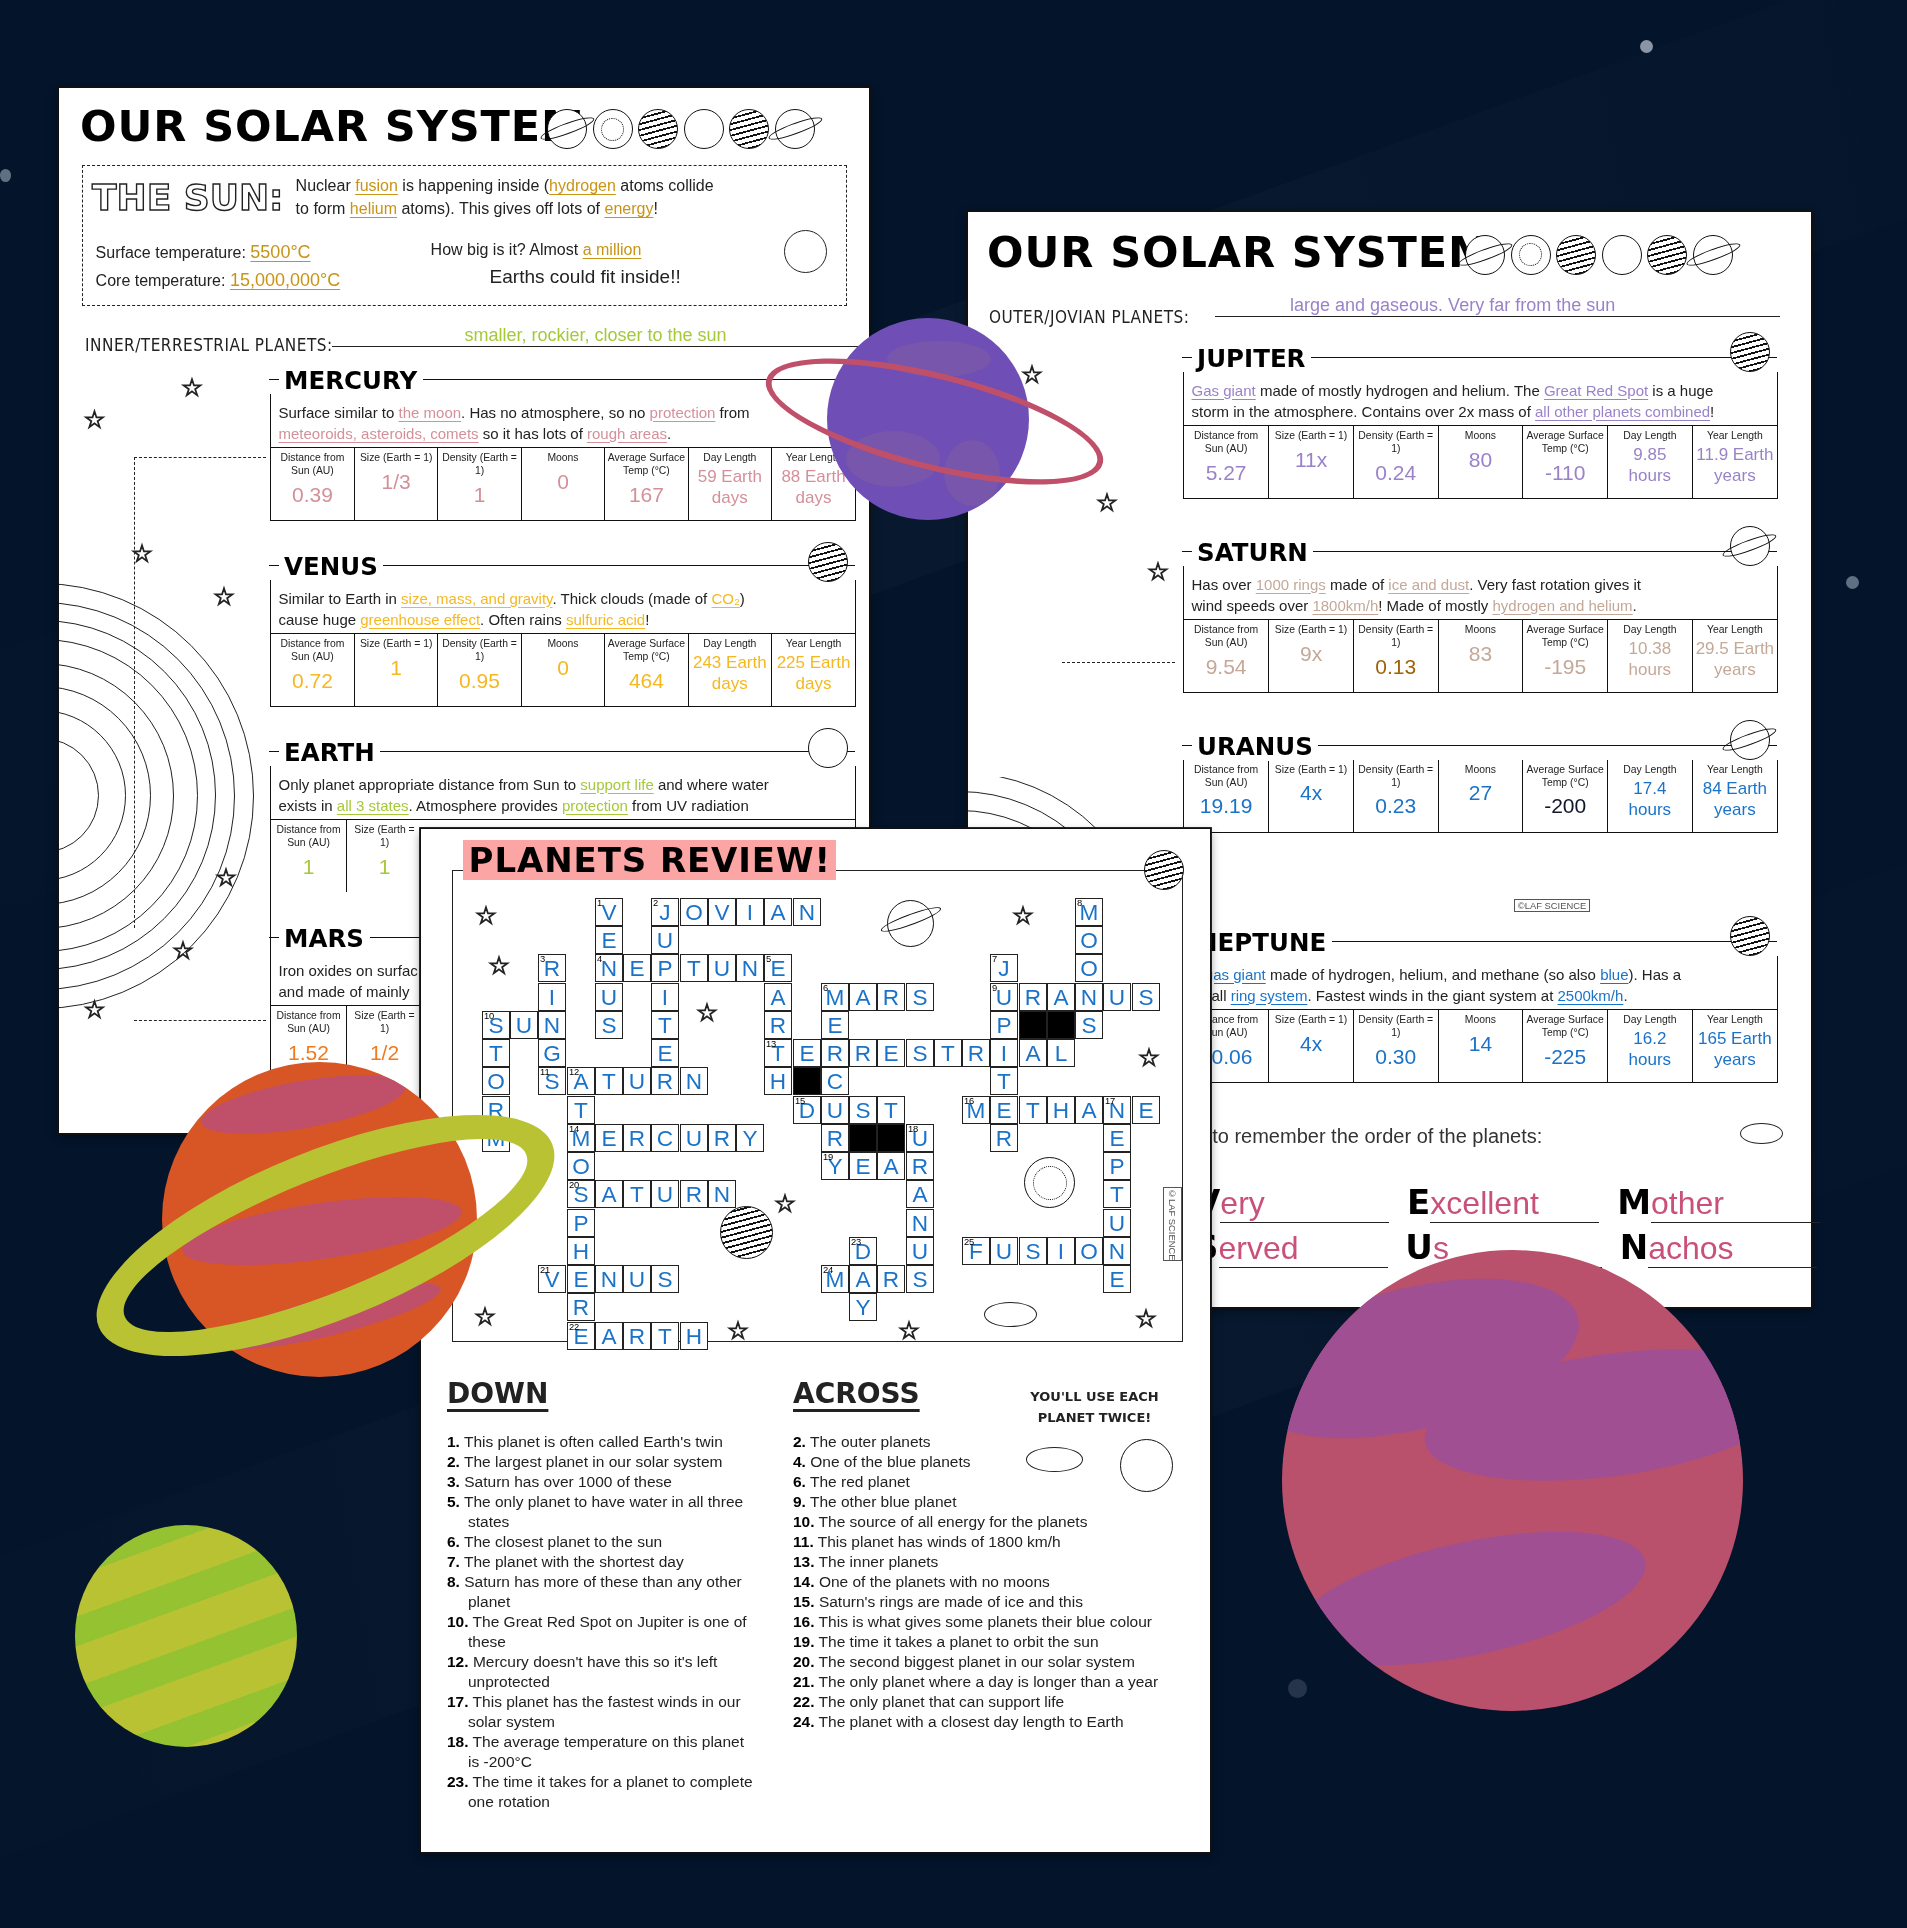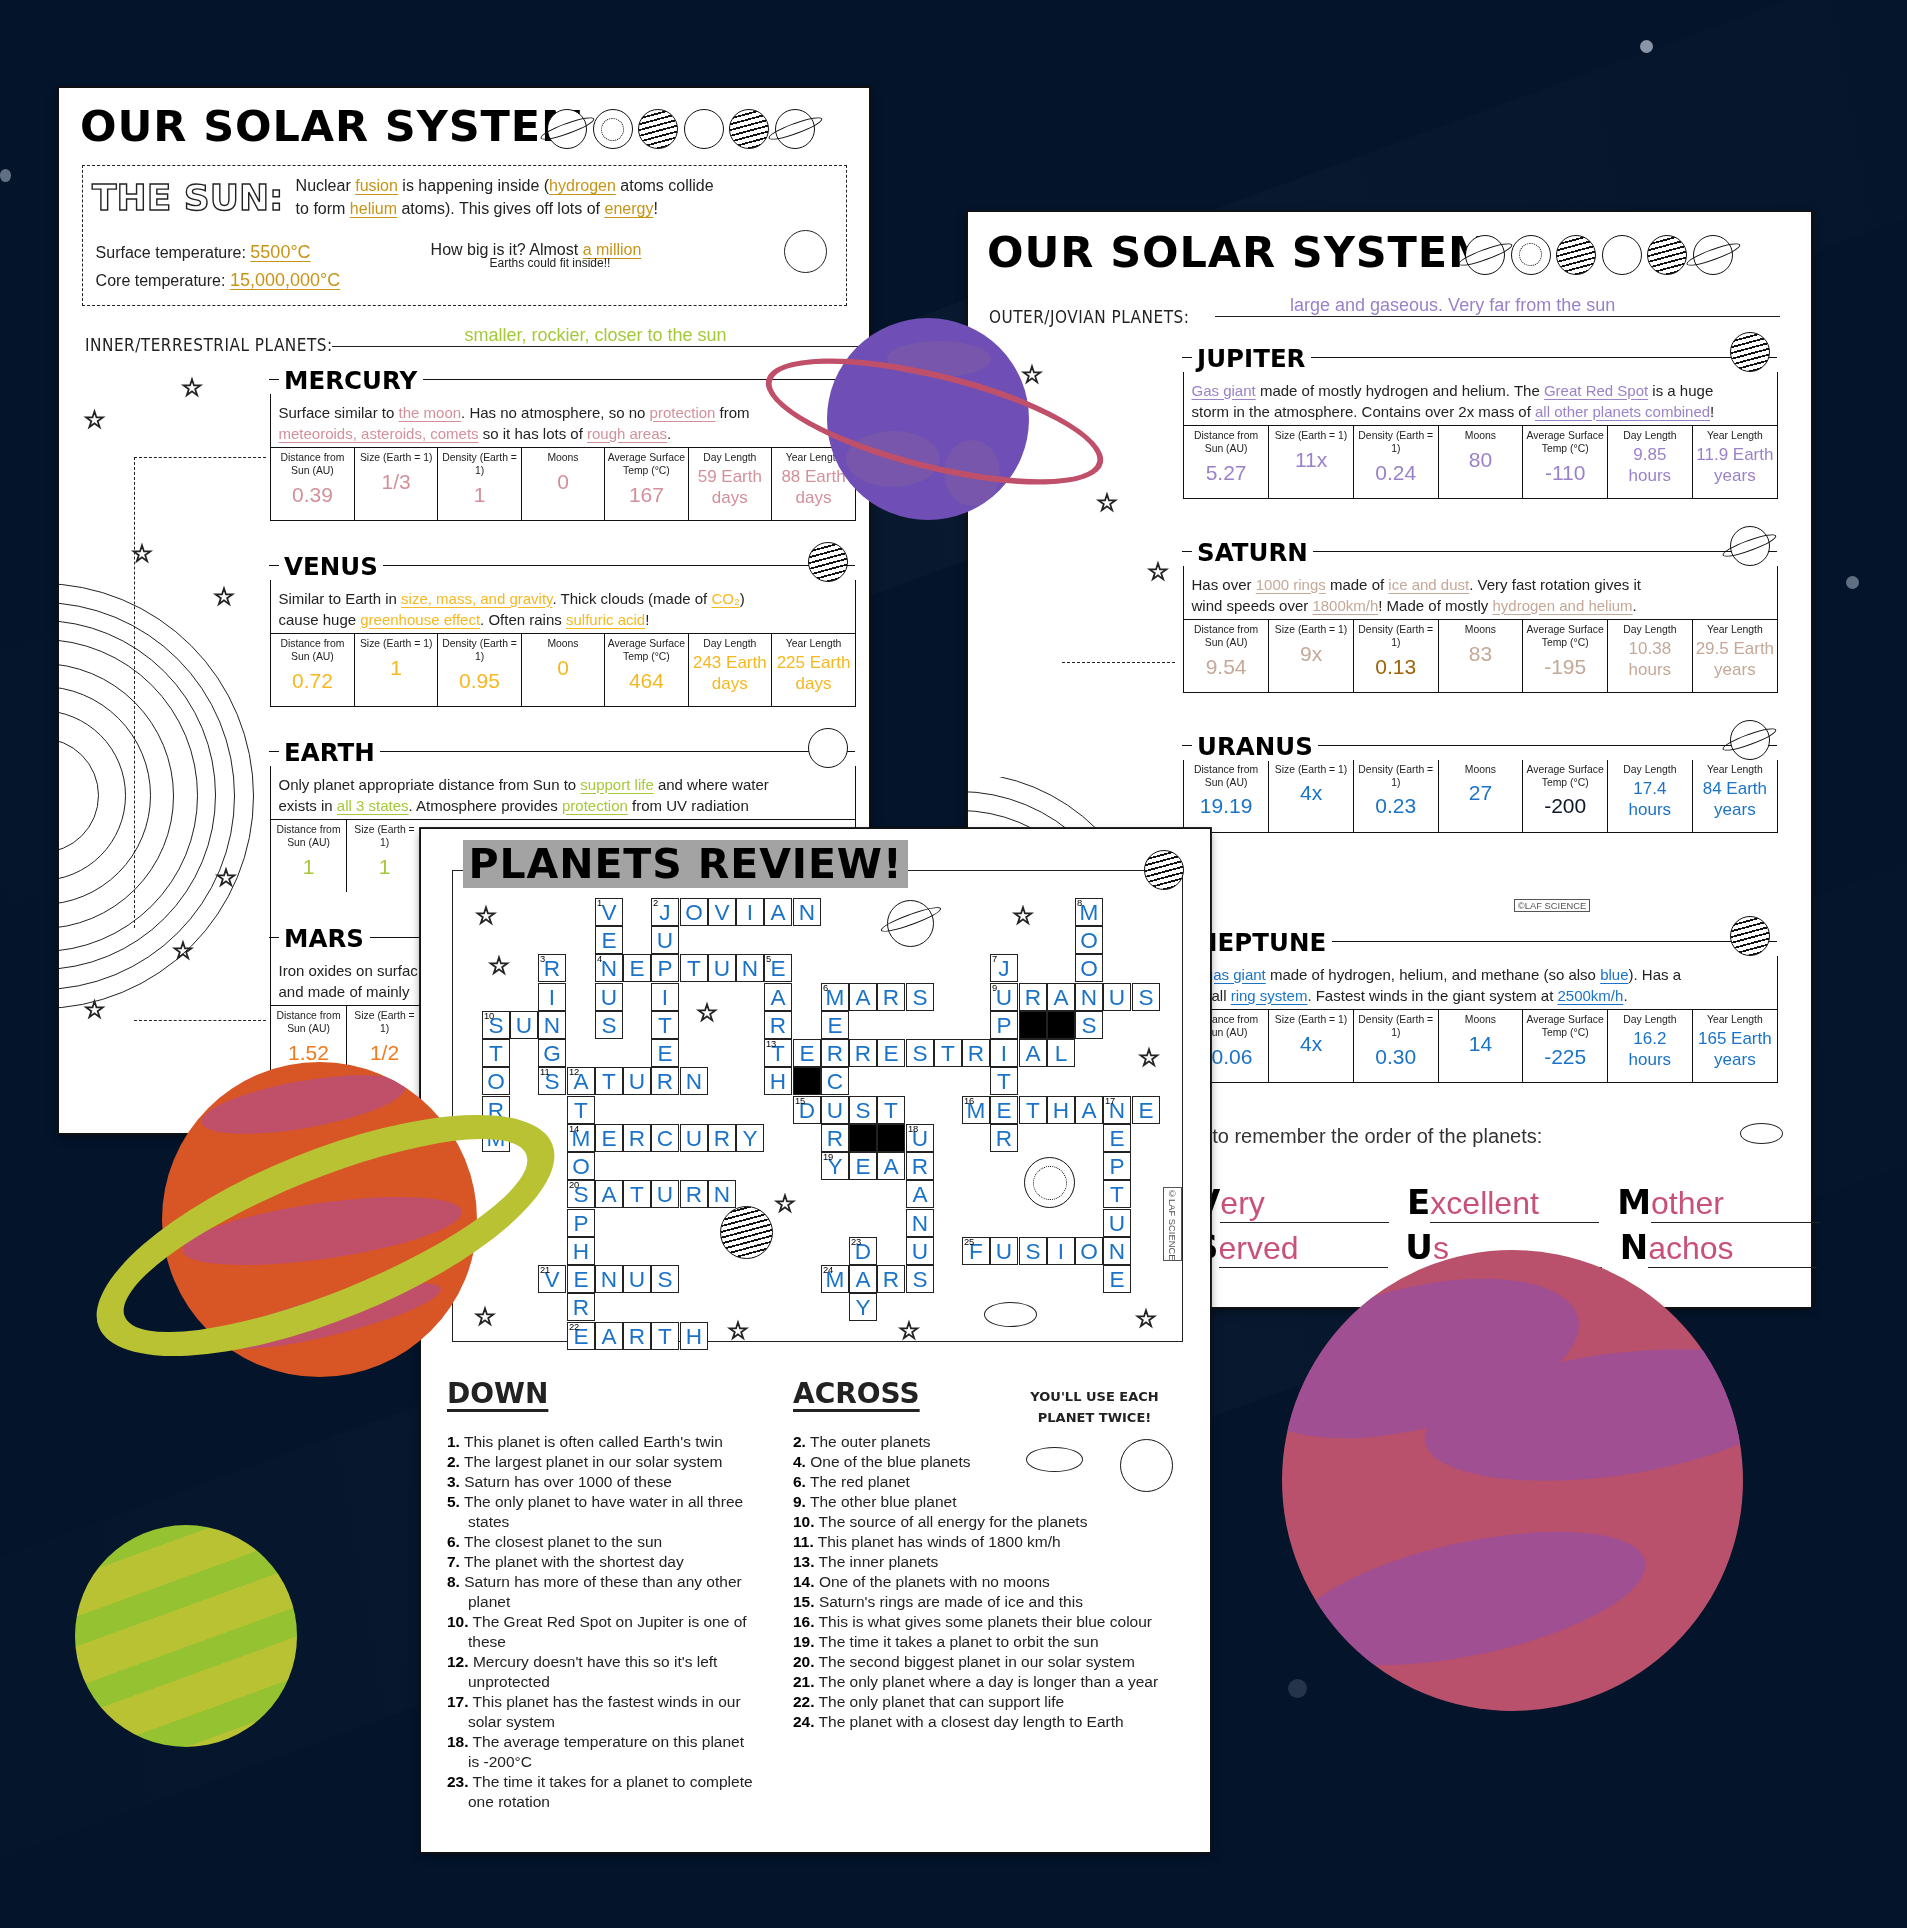--- a/index.html
+++ b/index.html
@@ -82,21 +82,21 @@
       <span class="ans" style="color:#c89417;font-size:18px;">5500°C</span>
     </div>
     <div class="txt" style="left:13px;top:104px;font-size:16px;">
       <span>Core temperature:</span>
       <span class="ans" style="color:#c89417;font-size:18px;">15,000,000°C</span>
     </div>
     <div class="txt" style="left:348px;top:75px;font-size:16px;">
       <span>How big is it? Almost</span>
       <span class="ans" style="color:#c89417">a million</span>
     </div>
-    <div class="txt" style="left:399px;top:90px;font-size:12px;padding-left:8px;">Earths could fit inside!!</div>
+    <div class="txt" style="left:399px;top:100px;font-size:19px;padding-left:8px;">Earths could fit inside!!</div>
     <div style="position:absolute;left:701px;top:64px;width:41px;height:41px;border:1.9px solid #222;border-radius:50%;box-shadow:0 0 0 9.4px #fff,0 0 0 10.4px #fff;"></div>
   </div>
 
   <div class="txt label-cap" style="left:26px;top:239px;">INNER/TERRESTRIAL PLANETS:</div>
   <div class="txt" style="left:273px;top:237px;width:527px;border-bottom:1.4px solid #222;text-align:center;font-size:18px;color:#a6c93a;">smaller, rockier, closer to the sun</div>
 
   <div style="position:absolute;left:0;top:490px;width:226px;height:452px;overflow:hidden;">
     <div class="orbit" style="left:-75px;top:160px;width:113px;height:113px;"></div>
     <div class="orbit" style="left:-104px;top:132px;width:169px;height:169px;"></div>
     <div class="orbit" style="left:-127px;top:108px;width:217px;height:217px;"></div>
@@ -469,21 +469,21 @@
 <div style="position:absolute;left:827px;top:318px;width:202px;height:202px;border-radius:50%;background:#6f4fb5;overflow:hidden;">
   <div style="position:absolute;left:60px;top:22.6px;width:104px;height:36px;border-radius:50%;background:#7a5aa6;opacity:.7;"></div>
   <div style="position:absolute;left:19px;top:113px;width:94px;height:56px;border-radius:50%;background:#7a5aa6;opacity:.7;"></div>
   <div style="position:absolute;left:117px;top:122px;width:56px;height:66px;border-radius:50%;background:#7a5aa6;opacity:.7;"></div>
 </div>
 <div style="position:absolute;left:761px;top:373px;width:335px;height:85px;border:6.6px solid #c0506a;border-radius:50%;transform:rotate(14deg);clip-path:polygon(0 0,100% 0,100% 100%,0 100%);"></div>
 
 <div class="sheet" style="left:421px;top:829px;width:789px;height:1023px;">
   <div style="position:absolute;left:31px;top:41px;width:729px;height:471px;border:1.9px solid #222;border-top:none;"></div>
   <div class="sect-line" style="position:absolute;left:31px;top:41px;width:729px;border-top:1.9px solid #222;"></div>
-  <div class="big-title" style="left:42px;top:11.3px;font-size:41px;background:#a3a3a3;padding:0 5.6px;">PLANETS REVIEW!</div>
+  <div class="big-title" style="left:42px;top:11.3px;font-size:34px;background:#fca5a5;padding:0 5.6px;">PLANETS REVIEW!</div>
   <div class="pi striped" style="position:absolute;left:723px;top:21px;"></div>
   <div class="copyright" style="left:742px;top:358px;writing-mode:vertical-rl;">©LAF SCIENCE</div>
 
   <div id="crossword" style="position:absolute;left:61px;top:69px;">
       <div class="cell" style="left: 113px; top: 0px;"><span>V</span><span class="num">1</span></div>
       <div class="cell" style="left: 113px; top: 28px;"><span>E</span></div>
       <div class="cell" style="left: 113px; top: 56px;"><span>N</span><span class="num">4</span></div>
       <div class="cell" style="left: 113px; top: 85px;"><span>U</span></div>
       <div class="cell" style="left: 113px; top: 113px;"><span>S</span></div>
       <div class="cell" style="left: 169px; top: 0px;"><span>J</span><span class="num">2</span></div>

